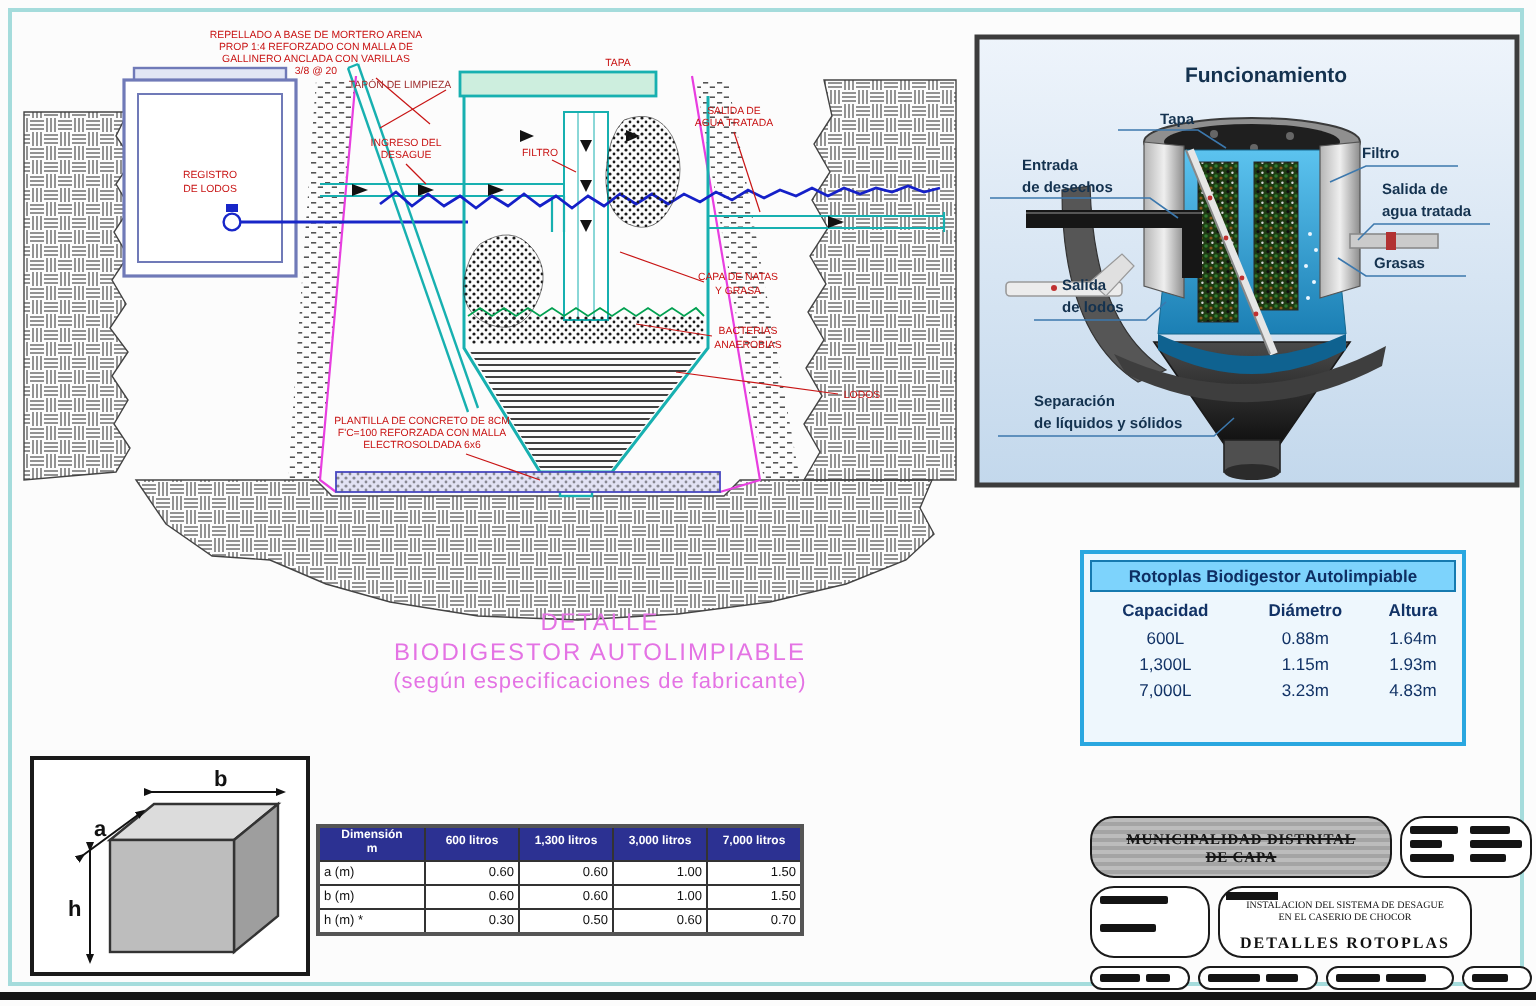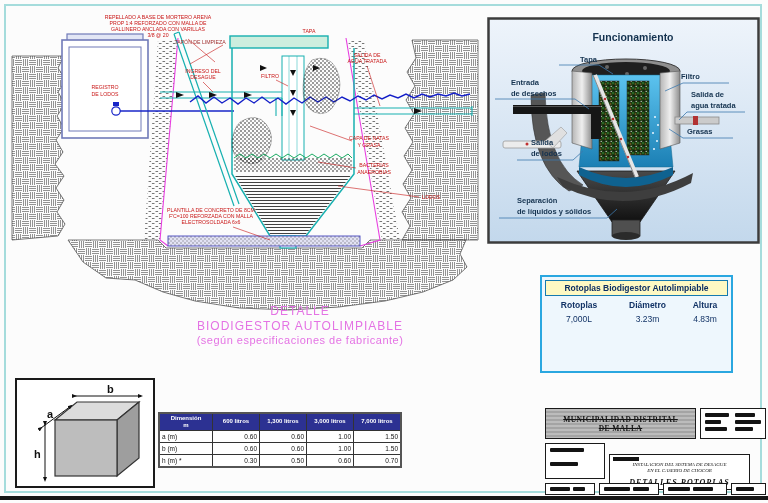--- a/index.html
+++ b/index.html
@@ -14,42 +14,42 @@
   .an{font-size:5.2px;fill:#c81414;text-anchor:middle;}
   .an-dk{font-size:5.2px;fill:#a03030;text-anchor:middle;}
   .detail-t1{font-size:12px;fill:#e473e4;text-anchor:middle;letter-spacing:1px;}
   .detail-t2{font-size:11px;fill:#e473e4;text-anchor:middle;letter-spacing:.5px;}
   
   .flbl{font-size:7.5px;font-weight:bold;fill:#14324f;}
   .ftitle{font-size:10.5px;font-weight:bold;fill:#14324f;text-anchor:middle;}
   .fl{stroke:#3c78ad;stroke-width:.8;fill:none;}
   
   .rcard{position:absolute;left:540px;top:275px;width:193px;height:98px;background:#eef7fd;border:2px solid #2aa7e0;box-sizing:border-box;padding:3px;}
-  .rcard-title{background:#fef9c3;border:1px solid #157ab0;color:#0e2f63;font-weight:bold;font-size:8.5px;text-align:center;padding:2px 0;}
+  .rcard-title{background:#7dd3fc;border:1px solid #157ab0;color:#0e2f63;font-weight:bold;font-size:8.5px;text-align:center;padding:2px 0;}
   .rtab{width:100%;border-collapse:collapse;font-size:8.5px;color:#123366;margin-top:2px;}
   .rtab th{font-weight:bold;padding:2px 0;text-align:center;}
   .rtab td{text-align:center;padding:1.5px 0;}
   
   .dtab{position:absolute;left:158px;top:412px;border-collapse:collapse;background:#fff;border:2px solid #555;}
   .dtab th{background:#2c3192;color:#fff;border:1px solid #333;font-size:6px;font-weight:bold;padding:1px 2px;line-height:1.15;}
   .dtab td{border:1px solid #333;padding:0 2px;height:11px;font-size:6.5px;color:#111;}
   .dtab .dl{text-align:left;}
   .dtab .dv{text-align:right;}
   
   .boxpanel{position:absolute;left:15px;top:378px;width:140px;height:110px;background:#fff;border:2px solid #1a1a1a;box-sizing:border-box;}
   .dimlbl{font-size:11px;font-weight:bold;fill:#111;}
   
   .tblock{position:absolute;left:545px;top:408px;width:221px;height:87px;font-family:"Liberation Serif",serif;}
-  .tbx{position:absolute;border:1.5px solid #1a1a1a;border-radius:0;background:#fff;box-sizing:border-box;}
+  .tbx{position:absolute;border:1.5px solid #1a1a1a;border-radius:12px;background:#fff;box-sizing:border-box;}
   .tb-org{left:0;top:0;width:151px;height:31px;background:repeating-linear-gradient(180deg,#bcbcbc 0 2px,#a4a4a4 2px 4px);display:flex;flex-direction:column;justify-content:center;align-items:center;font-weight:bold;font-size:7.5px;color:#161616;text-decoration:line-through;letter-spacing:.4px;text-align:center;}
   .tb-info{left:155px;top:0;width:66px;height:31px;padding:4px;display:grid;grid-template-columns:1fr 1fr;gap:3px 4px;align-content:start;}
   .bar{background:#141414;height:4px;border-radius:1px;}
   .tb-left{left:0;top:35px;width:60px;height:36px;padding:4px;}
   .tb-left .bar{margin-bottom:10px;}
-  .tb-center{left:64px;top:46px;width:141px;height:36px;padding:2px 3px;font-style:italic;}
+  .tb-center{left:64px;top:35px;width:127px;height:36px;padding:2px 3px;}
   .tb-center .topbar{width:26px;height:3.5px;background:#141414;margin-bottom:1px;}
   .tb-proj{font-size:5px;text-align:center;line-height:1.3;color:#111;}
   .tb-sheet{font-size:8px;font-weight:bold;text-align:center;letter-spacing:1px;margin-top:3px;color:#111;}
   .tb-code{left:205px;top:35px;width:34px;height:36px;padding:3px 2px;text-align:center;margin-left:48px;}
   .tb-code .bar{margin:0 3px 3px;}
   .code{font-family:"DejaVu Sans",sans-serif;font-weight:bold;font-size:13px;letter-spacing:-1px;color:#111;transform:scaleX(.72);transform-origin:center;}
   .tb-foot{top:75px;height:12px;display:flex;align-items:center;gap:3px;padding:0 4px;}
 </style>
 </head>
 <body>
@@ -301,23 +301,33 @@
       <text class="flbl" x="30" y="186">Separación</text>
       <text class="flbl" x="30" y="197">de líquidos y sólidos</text>
     </g>
   </svg>
 
   <div class="rcard">
     <div class="rcard-title">Rotoplas Biodigestor Autolimpiable</div>
     <table class="rtab">
       <tbody>
           <tr>
-        <th>Rotoplas</th>
+        <th>Capacidad</th>
         <th>Diámetro</th>
         <th>Altura</th>
+      </tr>
+      <tr>
+        <td>600L</td>
+        <td>0.88m</td>
+        <td>1.64m</td>
+      </tr>
+      <tr>
+        <td>1,300L</td>
+        <td>1.15m</td>
+        <td>1.93m</td>
       </tr>
       <tr>
         <td>7,000L</td>
         <td>3.23m</td>
         <td>4.83m</td>
       </tr>
     </tbody>
       </table>
   </div>
 
@@ -372,21 +382,21 @@
       <td class="dv">0.50</td>
       <td class="dv">0.60</td>
       <td class="dv">0.70</td>
     </tr>
   </tbody>
     </table>
 
   <div class="tblock">
     <div class="tbx tb-org">
       <div>MUNICIPALIDAD DISTRITAL</div>
-      <div>DE MALLA</div>
+      <div>DE CAPA</div>
     </div>
     <div class="tbx tb-info">
       <div class="bar" style="width:24px"></div>
       <div class="bar" style="width:20px"></div>
       <div class="bar" style="width:16px"></div>
       <div class="bar" style="width:26px"></div>
       <div class="bar" style="width:22px"></div>
       <div class="bar" style="width:18px"></div>
     </div>
     <div class="tbx tb-left">

